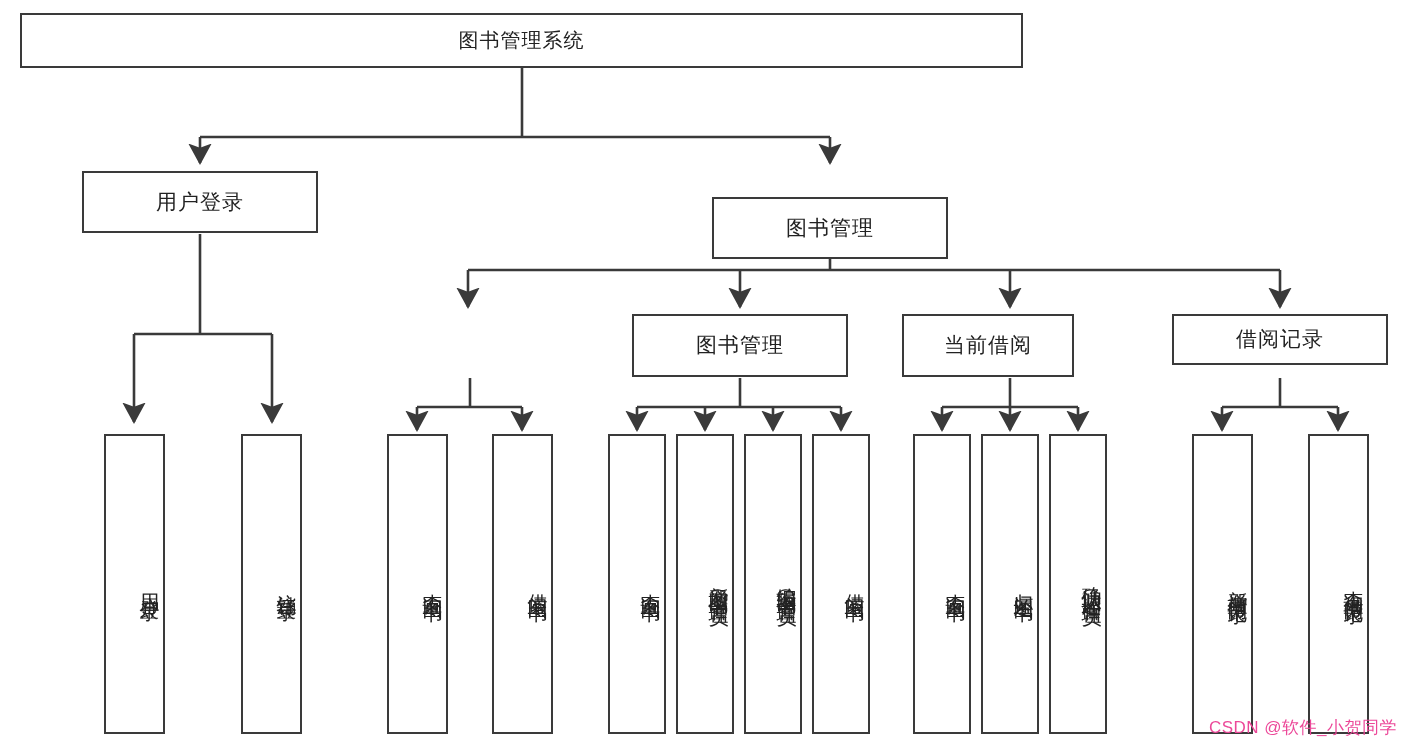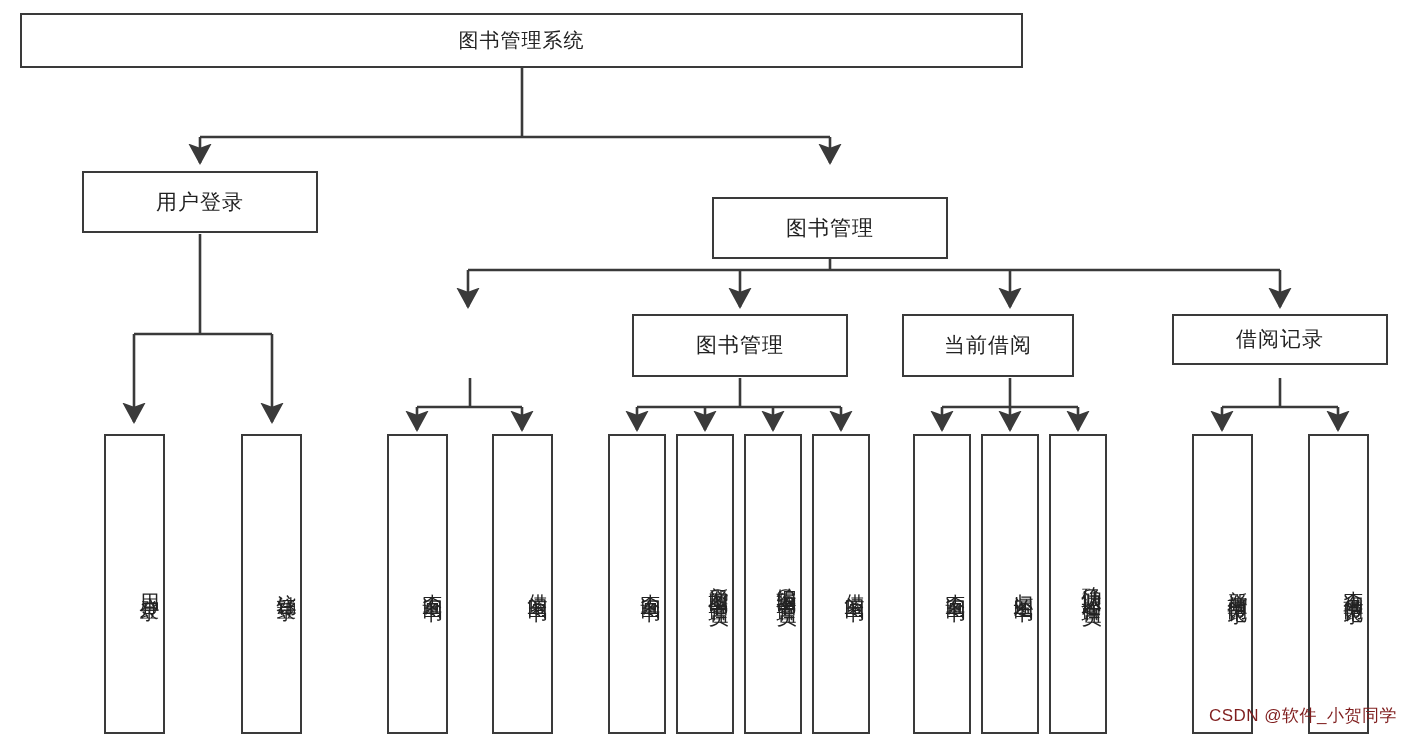--- a/index.html
+++ b/index.html
@@ -56,23 +56,23 @@
     white-space: normal;
     text-align: center;
   }
   .node.root {
     font-size: 20px;
     text-align: center;
   }
   .watermark {
     position: absolute;
     right: 8px;
-    bottom: 20px;
+    bottom: 8px;
     font-size: 17px;
-    color: #7f1d1d;
+    color: #ec4899;
     letter-spacing: 0.5px;
     white-space: nowrap;
   }
 </style>
 </head>
 <body>
 
 <div id="canvas">
 
   <svg class="wires" viewBox="0 0 1405 747">

